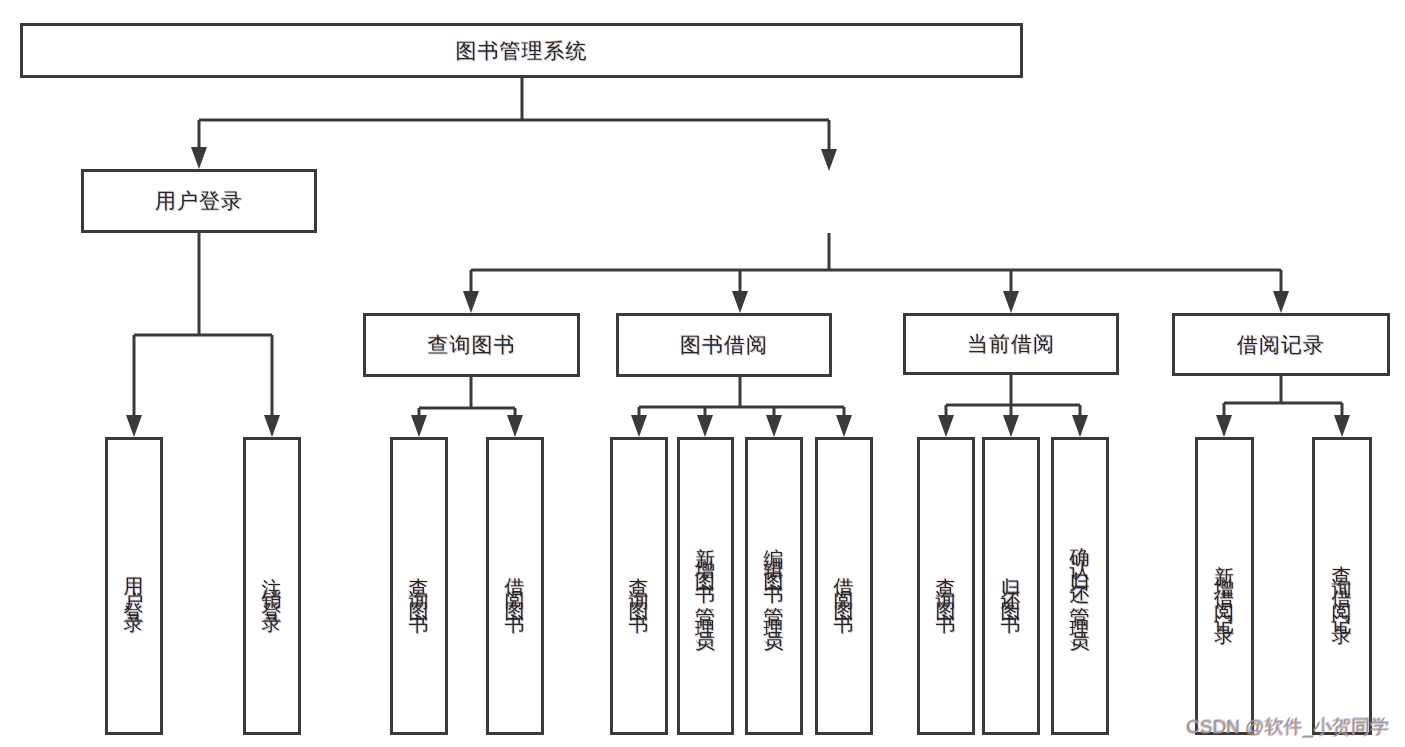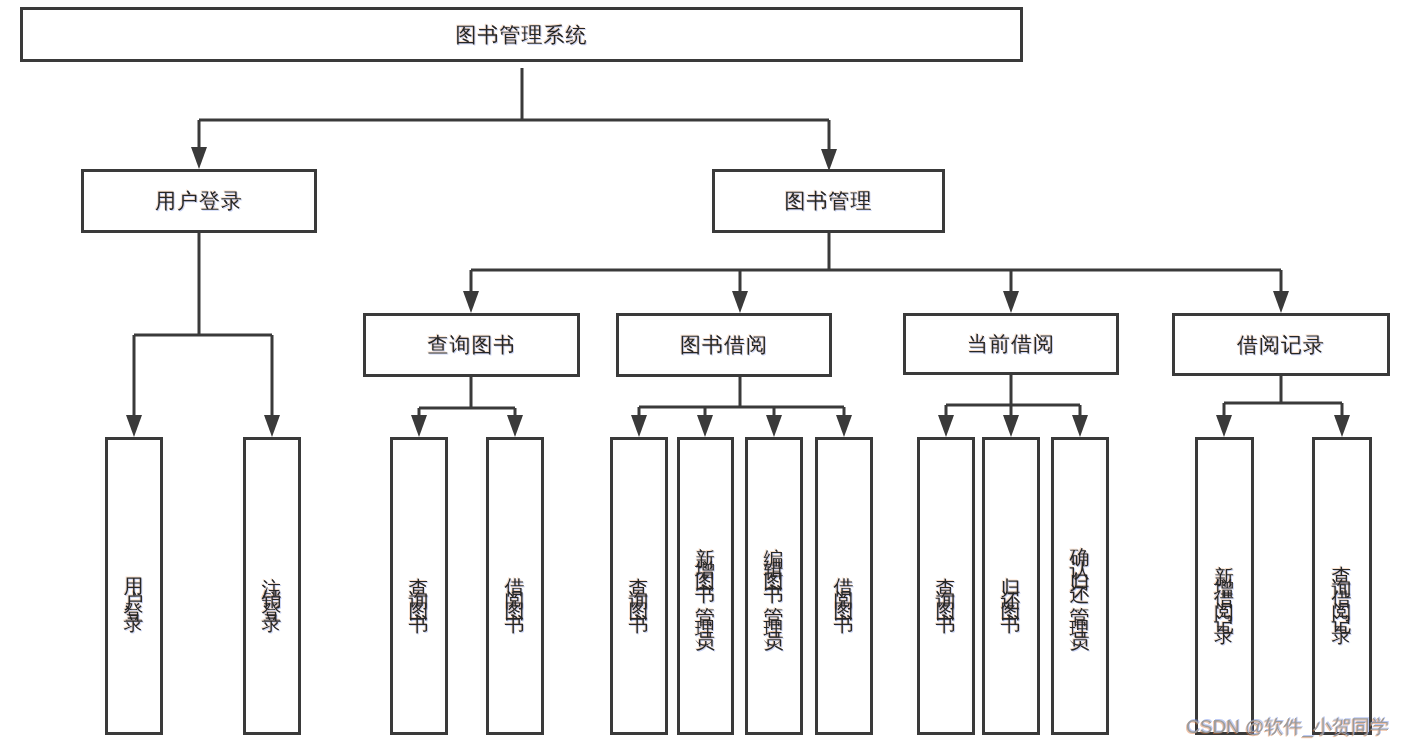--- a/index.html
+++ b/index.html
@@ -57,24 +57,23 @@
       <polygon points="766,415 782,415 774,437"></polygon>
       <polygon points="836,415 852,415 844,437"></polygon>
       <polygon points="938,415 954,415 946,437"></polygon>
       <polygon points="1003,415 1019,415 1011,437"></polygon>
       <polygon points="1072,415 1088,415 1080,437"></polygon>
       <polygon points="1216,415 1232,415 1224,437"></polygon>
       <polygon points="1334,415 1350,415 1342,437"></polygon>
     </g>
   </svg>
 
-  <div class="node h-node" style="left:20px;top:7px;width:1003px;height:55px">图书管理系统</div>
+  <div class="node h-node" style="left:20px;top:23px;width:1003px;height:55px">图书管理系统</div>
 
   <div class="node h-node" style="left:81px;top:169px;width:236px;height:64px">用户登录</div>
-  <div class="node h-node" style="left:712px;top:169px;width:233px;height:64px">图书管理</div>
 
   <div class="node h-node" style="left:363px;top:313px;width:217px;height:64px">查询图书</div>
   <div class="node h-node" style="left:616px;top:313px;width:216px;height:64px">图书借阅</div>
   <div class="node h-node" style="left:1172px;top:313px;width:218px;height:63px">借阅记录</div>
   <div class="node h-node" style="left:903px;top:313px;width:216px;height:62px">当前借阅</div>
 
   <div class="node v-node" style="left:105px;top:437px;width:58px;height:298px">
     <span class="v-label">用户登录</span>
   </div>
   <div class="node v-node" style="left:243px;top:437px;width:58px;height:298px">

